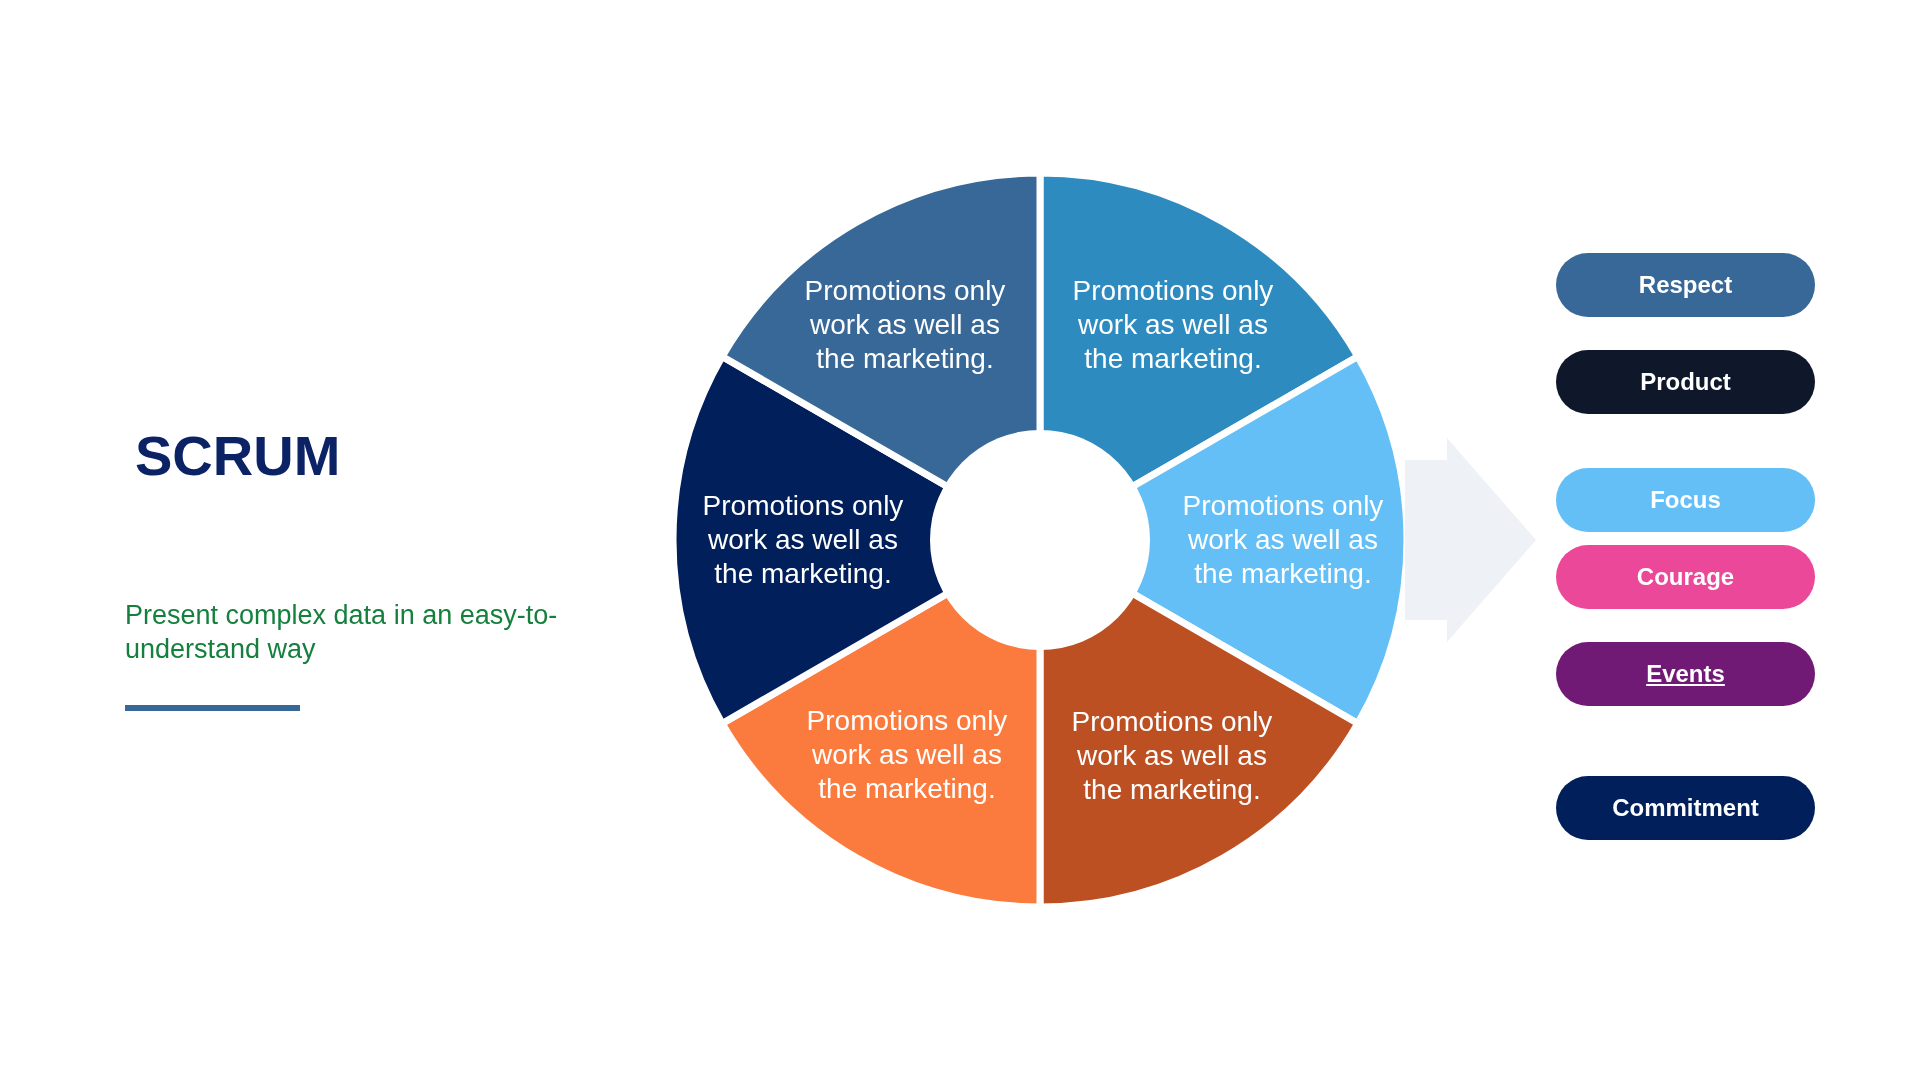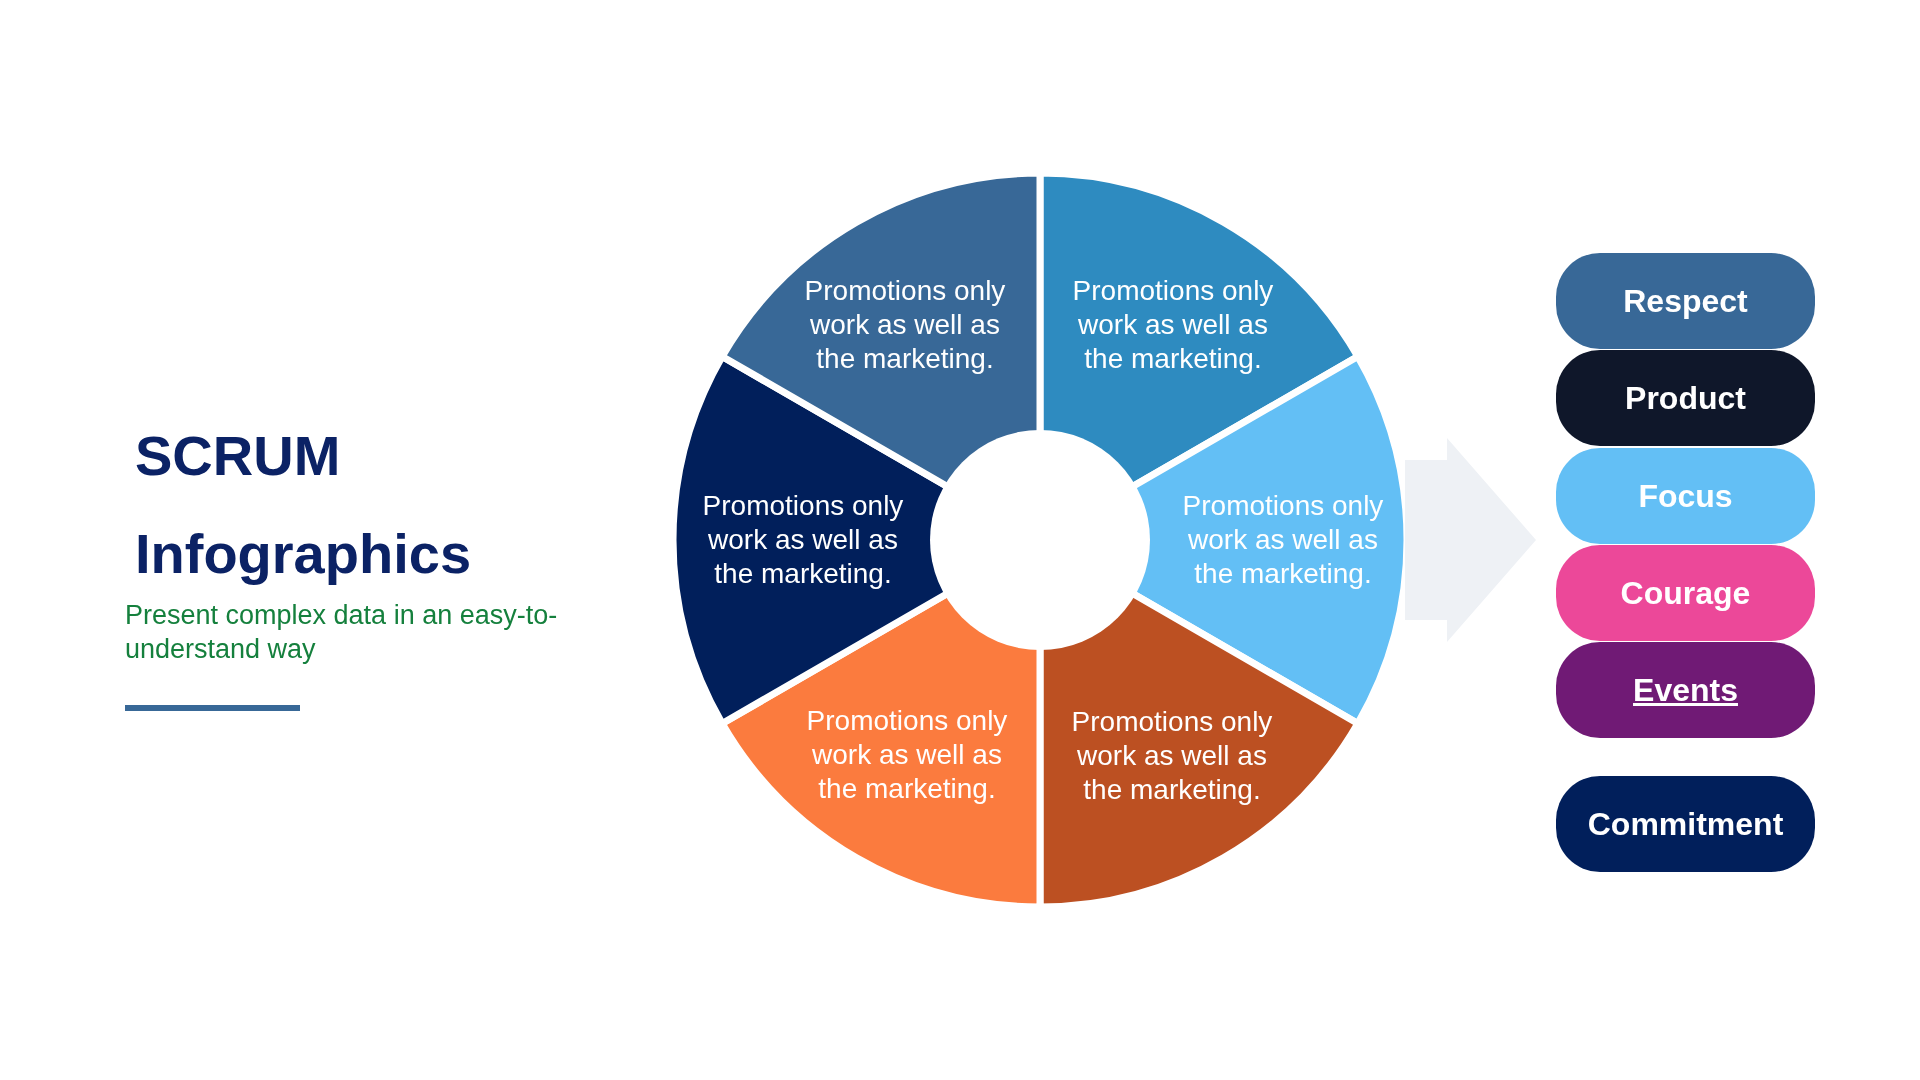--- a/index.html
+++ b/index.html
@@ -22,32 +22,31 @@
     position: absolute; left: 125px; top: 705px; width: 175px; height: 6px;
     background: #386897;
   }
   svg.wheel { position: absolute; left: 0; top: 0; }
   .seg-text {
     fill: #ffffff; font-size: 28px; text-anchor: middle;
     font-family: "Liberation Sans", "DejaVu Sans", sans-serif;
   }
   .arrow { position: absolute; left: 0; top: 0; }
   .pill {
-    position: absolute; left: 1556px; width: 259px; height: 96px;
+    position: absolute; left: 1556px; width: 259px; height: 64px;
     border-radius: 44px; display: flex; align-items: center; justify-content: center;
-    color: #ffffff; font-weight: bold; font-size: 32px;
+    color: #ffffff; font-weight: bold; font-size: 24px;
     box-sizing: border-box; cursor: pointer;
   }
 </style>
 </head>
 <body>
 
 <h1 class="title" style="color: rgb(11, 34, 101);">
   <span>SCRUM</span>
-  <span>Infographics</span>
 </h1>
 <p class="subtitle">Present complex data in an easy-to-understand way</p>
 <div class="divider" style="background: rgb(56, 104, 151);"></div>
 
 <svg class="wheel" width="1920" height="1080">
   <g id="segments">
       <path d="M1040,540 L1040,173 A367,367 0 0 1 1357.831323188889,356.5 Z" fill="#2e8bc0" stroke="#ffffff" stroke-width="7" stroke-linejoin="round"></path>
       <path d="M1040,540 L1357.831323188889,356.5 A367,367 0 0 1 1357.831323188889,723.5 Z" fill="#63bff5" stroke="#ffffff" stroke-width="7" stroke-linejoin="round"></path>
       <path d="M1040,540 L1357.831323188889,723.5 A367,367 0 0 1 1040,907 Z" fill="#bc5022" stroke="#ffffff" stroke-width="7" stroke-linejoin="round"></path>
       <path d="M1040,540 L1040,907 A367,367 0 0 1 722.168676811111,723.5 Z" fill="#fb7b3e" stroke="#ffffff" stroke-width="7" stroke-linejoin="round"></path>
@@ -64,16 +63,16 @@
       <text class="seg-text"><tspan x="905" y="300">Promotions only</tspan><tspan x="905" y="334">work as well as</tspan><tspan x="905" y="368">the marketing.</tspan></text>
     </g>
 </svg>
 
 <svg class="arrow" width="1920" height="1080" style="pointer-events:none">
   <polygon id="arrow-shape" points="1405,460 1447,460 1447,438 1536,540 1447,642 1447,620 1405,620" fill="#eef1f5"></polygon>
 </svg>
 
 <div class="pill" style="top: 253px; background: rgb(56, 104, 151);">Respect</div>
 <div class="pill" style="top: 350px; background: #0f172a;">Product</div>
-<div class="pill" style="top: 448px; background: rgb(99, 191, 245);">Focus</div>
+<div class="pill" style="top: 468px; background: rgb(99, 191, 245);">Focus</div>
 <div class="pill" style="top: 545px; background: #ec4899;">Courage</div>
 <div class="pill" style="top: 642px; background: #701a75; text-decoration: underline;">Events</div>
 <div class="pill" style="top: 776px; background: rgb(1, 31, 91);">Commitment</div>
 
 </body></html>

